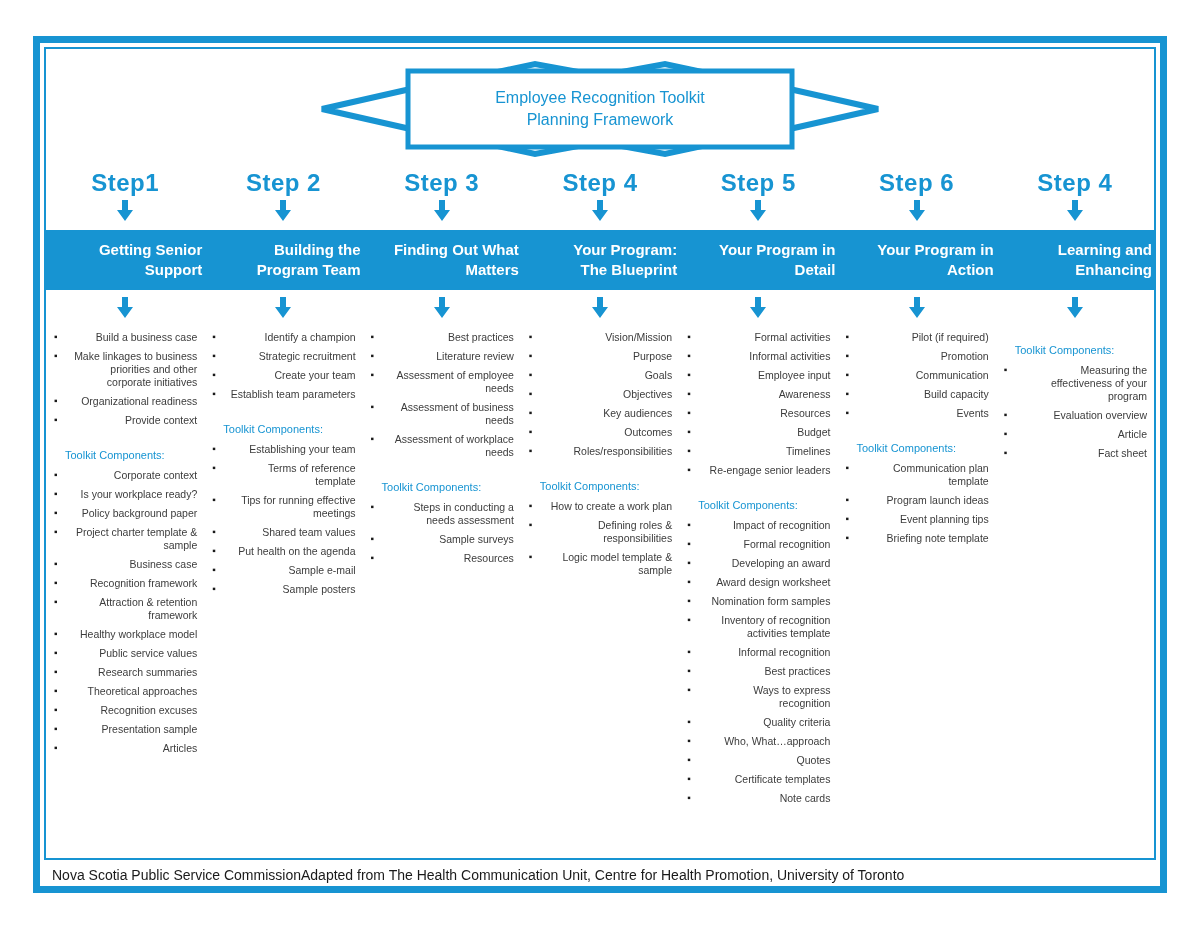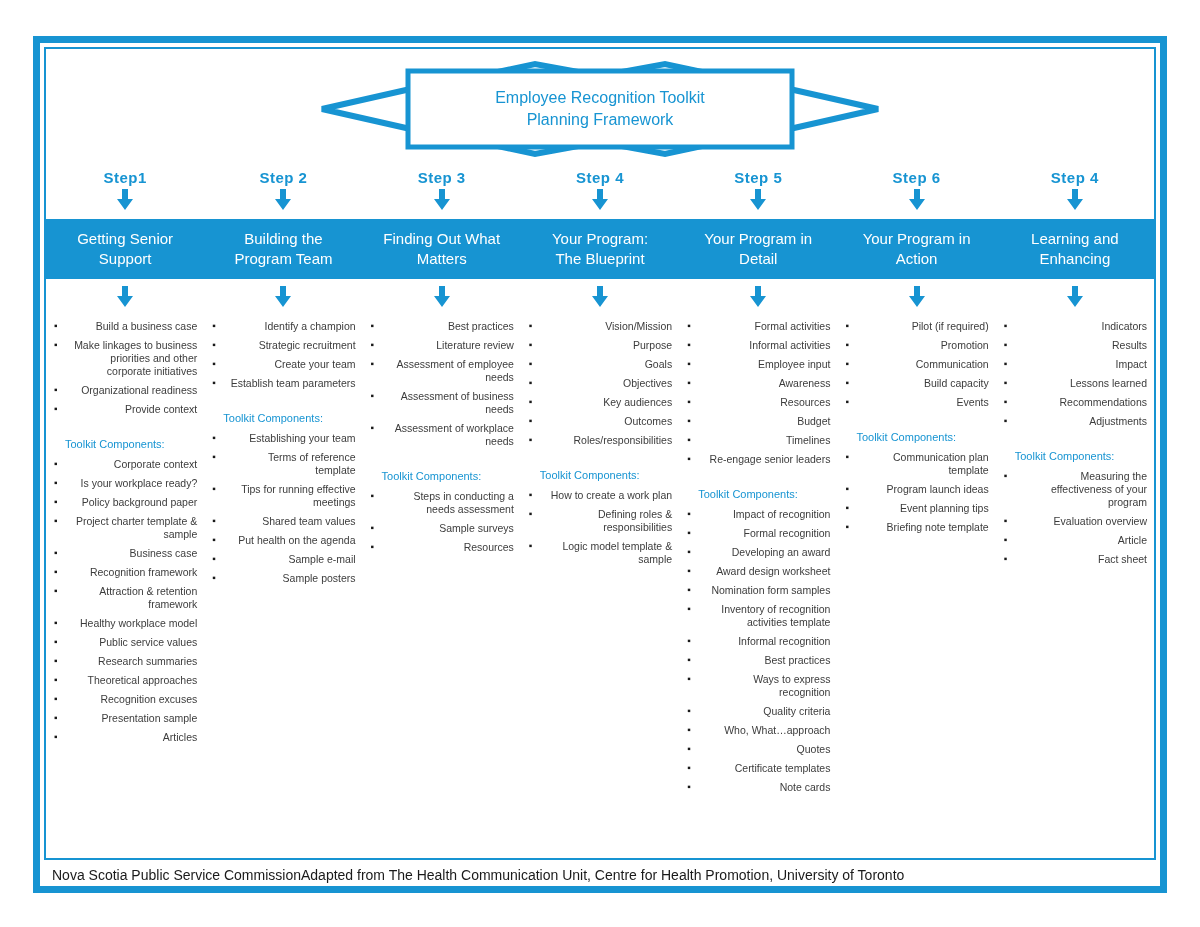--- a/index.html
+++ b/index.html
@@ -20,25 +20,25 @@
   .banner-wrap svg { display:block; }
   .banner-text {
     position:absolute; inset:0; display:flex; flex-direction:column;
     align-items:center; justify-content:center;
     font-weight:normal; font-size:16px; line-height:1.35; color:var(--primary);
     text-align:center;
   }
   .grid7 { display:grid; grid-template-columns:repeat(7,1fr); }
   .steps { margin-top:8px; }
   .step-cell { text-align:center; }
-  .step-label { font-size:15px; font-weight:bold; color:var(--primary); letter-spacing:0.5px; }
+  .step-label { font-size:24px; font-weight:bold; color:var(--primary); letter-spacing:0.5px; }
   .arrow { display:inline-block; color:var(--primary); margin-top:3px; line-height:0; }
   .band { background:var(--primary); margin-top:5px; min-height:60px; align-items:center; }
   .band-title {
-    color:#fff; font-weight:normal; font-size:15px; text-align:center;
+    color:#fff; font-weight:bold; font-size:15px; text-align:right;
     white-space:pre-line; line-height:1.35; padding:4px 2px;
   }
   .cols { margin-top:4px; align-items:start; }
   .col { padding:0 7px; text-align:center; }
   ul.items {
     list-style:none; margin:9px 0 0; padding:0; text-align:right;
     font-size:10.5px; line-height:13px; color:var(--ink);
   }
   ul.items li { position:relative; padding-left:19px; margin-bottom:6px; }
   ul.items li::before { content:"▪"; position:absolute; left:1px; top:-1px; font-size:10px; color:#1a1a1a; }
@@ -267,28 +267,20 @@
             <li>Communication plan template</li>
             <li>Program launch ideas</li>
             <li>Event planning tips</li>
             <li>Briefing note template</li>
           </ul>
       </div>
       <div class="col">
         <span class="arrow"><svg width="20" height="21" viewBox="0 0 20 21">
               <path d="M7 0 L13 0 L13 10 L18 10 L10 21 L2 10 L7 10 Z" fill="currentColor"></path>
             </svg></span>
-        <ul class="items">
-            <li>Indicators</li>
-            <li>Results</li>
-            <li>Impact</li>
-            <li>Lessons learned</li>
-            <li>Recommendations</li>
-            <li>Adjustments</li>
-          </ul>
         <div class="tk-head">Toolkit Components:</div>
         <ul class="items tk">
             <li>Measuring the effectiveness of your program</li>
             <li>Evaluation overview</li>
             <li>Article</li>
             <li>Fact sheet</li>
           </ul>
       </div>
     </div>
 

